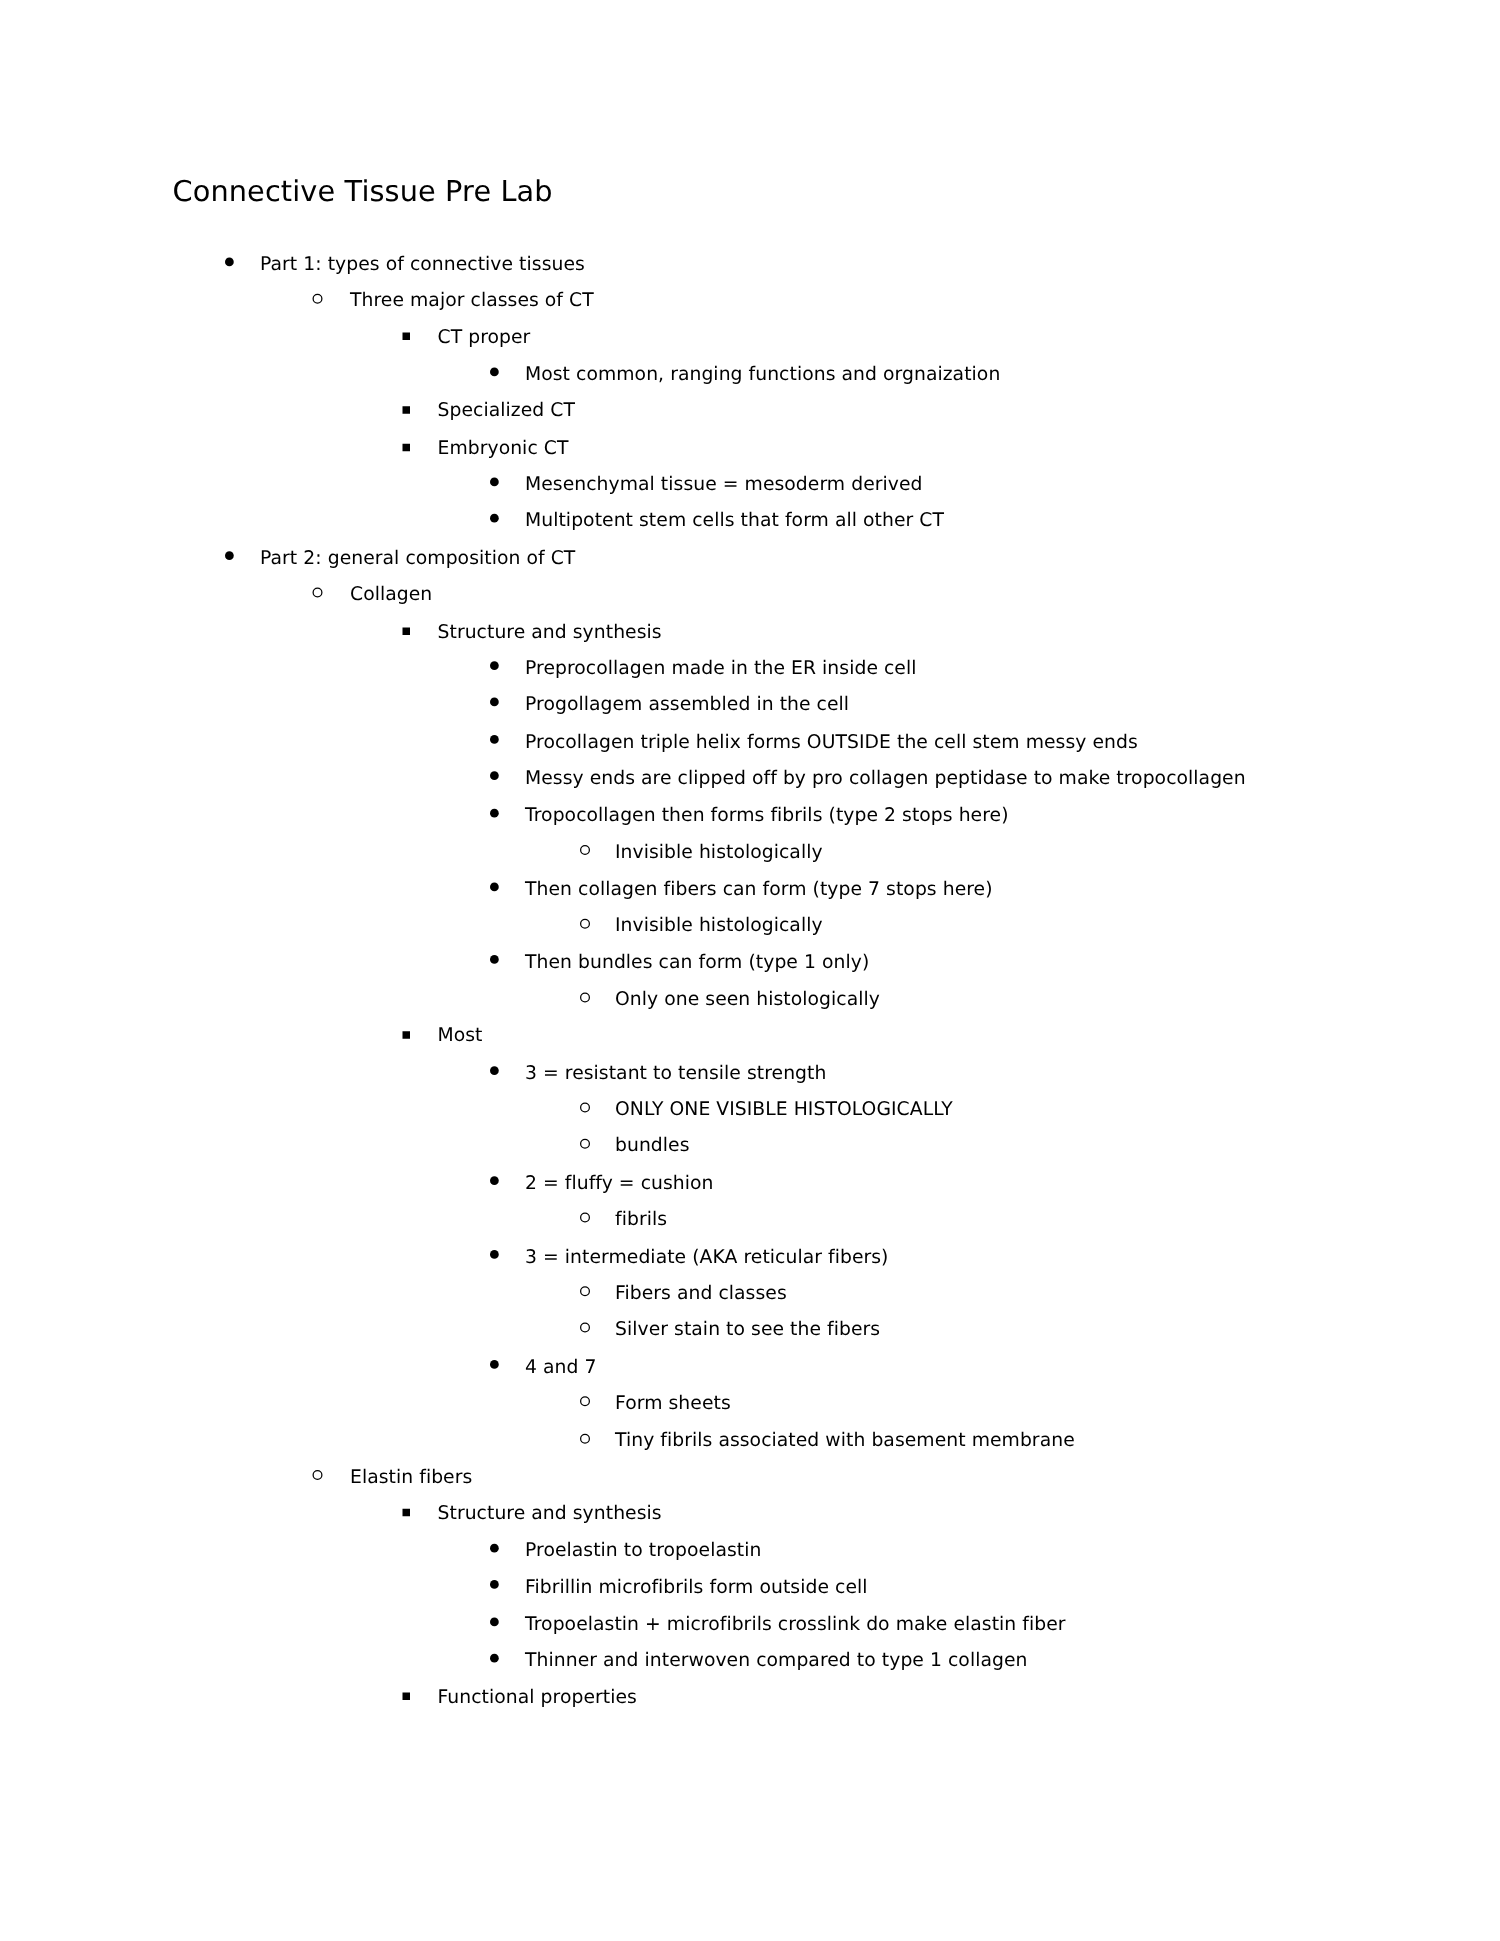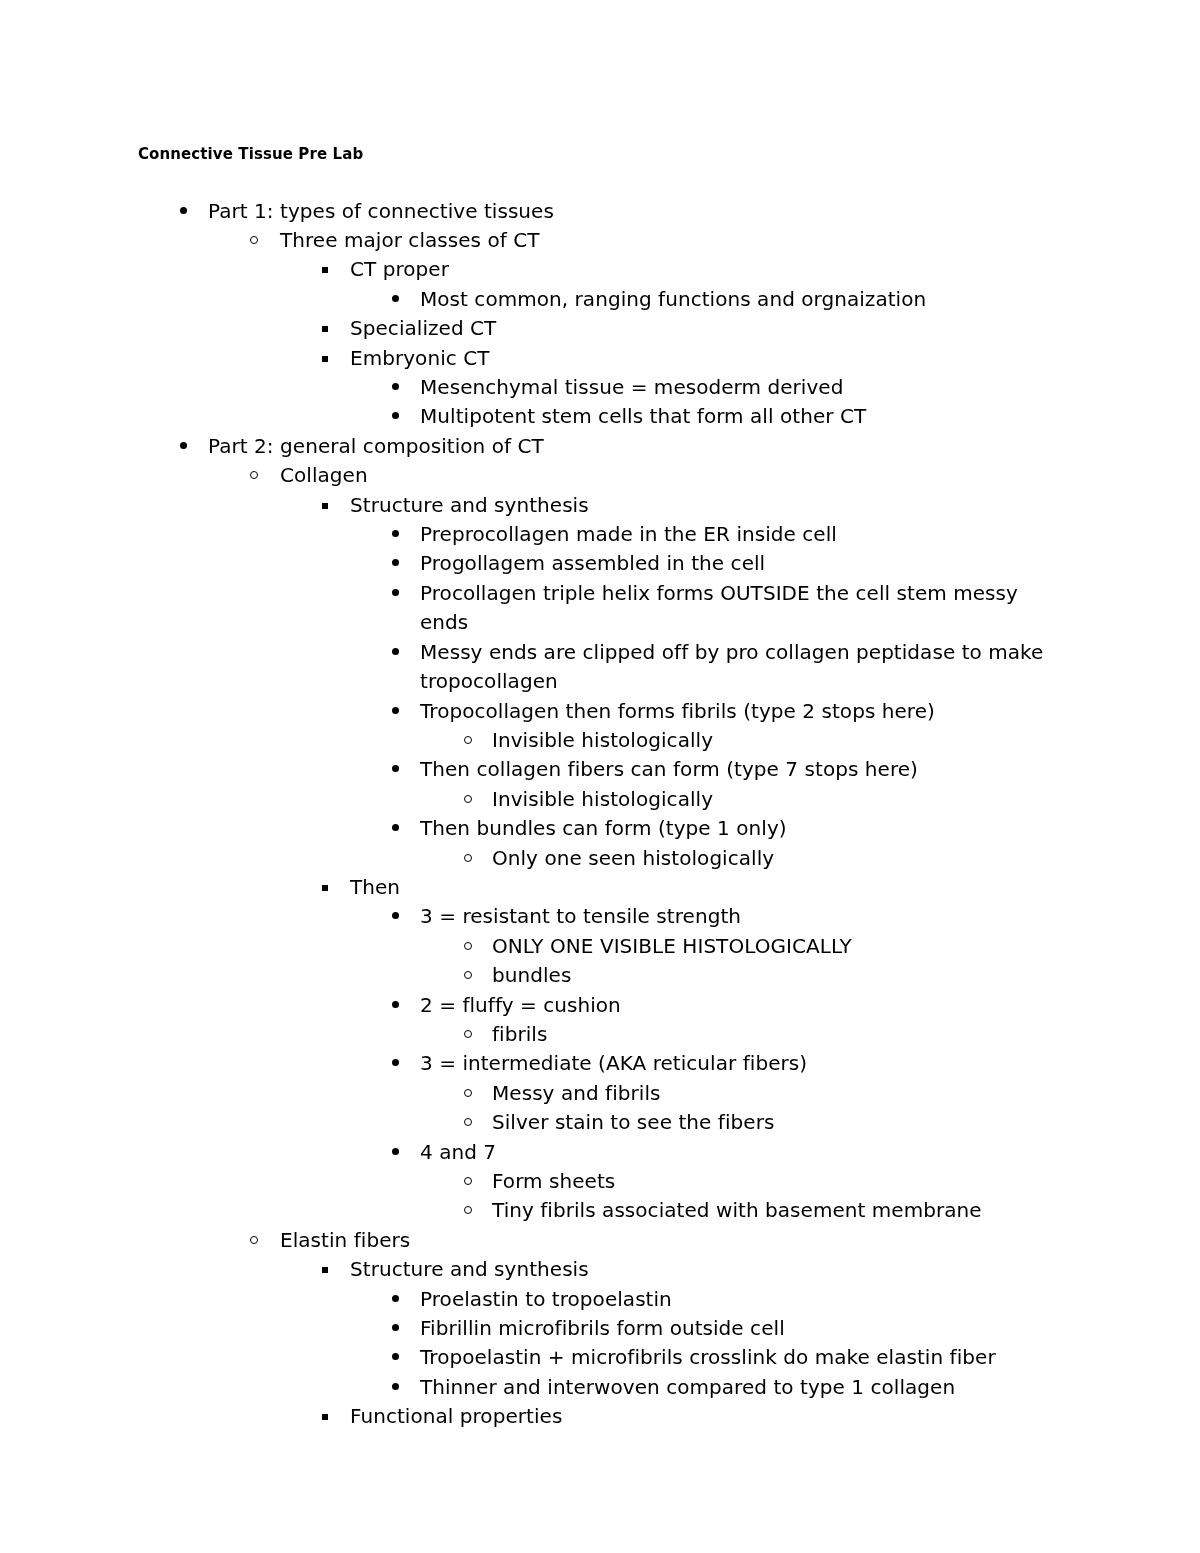--- a/index.html
+++ b/index.html
@@ -20,36 +20,35 @@
     overflow: hidden;
     box-sizing: border-box;
   }
   .doc-body {
     position: absolute;
     left: 138px;
     top: 140px;
     width: 930px;
   }
   .doc-title {
-    font-size: 15px;
+    font-size: 23px;
     line-height: 28.6px;
     letter-spacing: 0.1px;
     color: #000;
     margin: 0 0 28px 0;
     white-space: nowrap;
-    font-weight: bold;
   }
   .outline {
     list-style: none;
     margin: 0;
     padding: 0;
   }
   .line {
     position: relative;
-    font-size: 20px;
+    font-size: 15px;
     line-height: 29.4px;
     letter-spacing: 0.05px;
     color: #000;
     margin: 0;
     padding: 0;
   }
   
   .line > .marker {
     position: absolute;
     top: 0;
@@ -202,21 +201,21 @@
         <div class="line lvl4">
           <span class="marker m-disc"><span class="dt"></span></span>
           <span class="txt">Then bundles can form (type 1 only)</span>
         </div>
         <div class="line lvl5">
           <span class="marker m-circle"><span class="ci"></span></span>
           <span class="txt">Only one seen histologically</span>
         </div>
         <div class="line lvl3">
           <span class="marker m-square"><span class="sq"></span></span>
-          <span class="txt">Then</span>
+          <span class="txt">Most</span>
         </div>
         <div class="line lvl4">
           <span class="marker m-disc"><span class="dt"></span></span>
           <span class="txt">3 = resistant to tensile strength</span>
         </div>
         <div class="line lvl5">
           <span class="marker m-circle"><span class="ci"></span></span>
           <span class="txt">ONLY ONE VISIBLE HISTOLOGICALLY</span>
         </div>
         <div class="line lvl5">
@@ -230,21 +229,21 @@
         <div class="line lvl5">
           <span class="marker m-circle"><span class="ci"></span></span>
           <span class="txt">fibrils</span>
         </div>
         <div class="line lvl4">
           <span class="marker m-disc"><span class="dt"></span></span>
           <span class="txt">3 = intermediate (AKA reticular fibers)</span>
         </div>
         <div class="line lvl5">
           <span class="marker m-circle"><span class="ci"></span></span>
-          <span class="txt">Messy and fibrils</span>
+          <span class="txt">Fibers and classes</span>
         </div>
         <div class="line lvl5">
           <span class="marker m-circle"><span class="ci"></span></span>
           <span class="txt">Silver stain to see the fibers</span>
         </div>
         <div class="line lvl4">
           <span class="marker m-disc"><span class="dt"></span></span>
           <span class="txt">4 and 7</span>
         </div>
         <div class="line lvl5">

